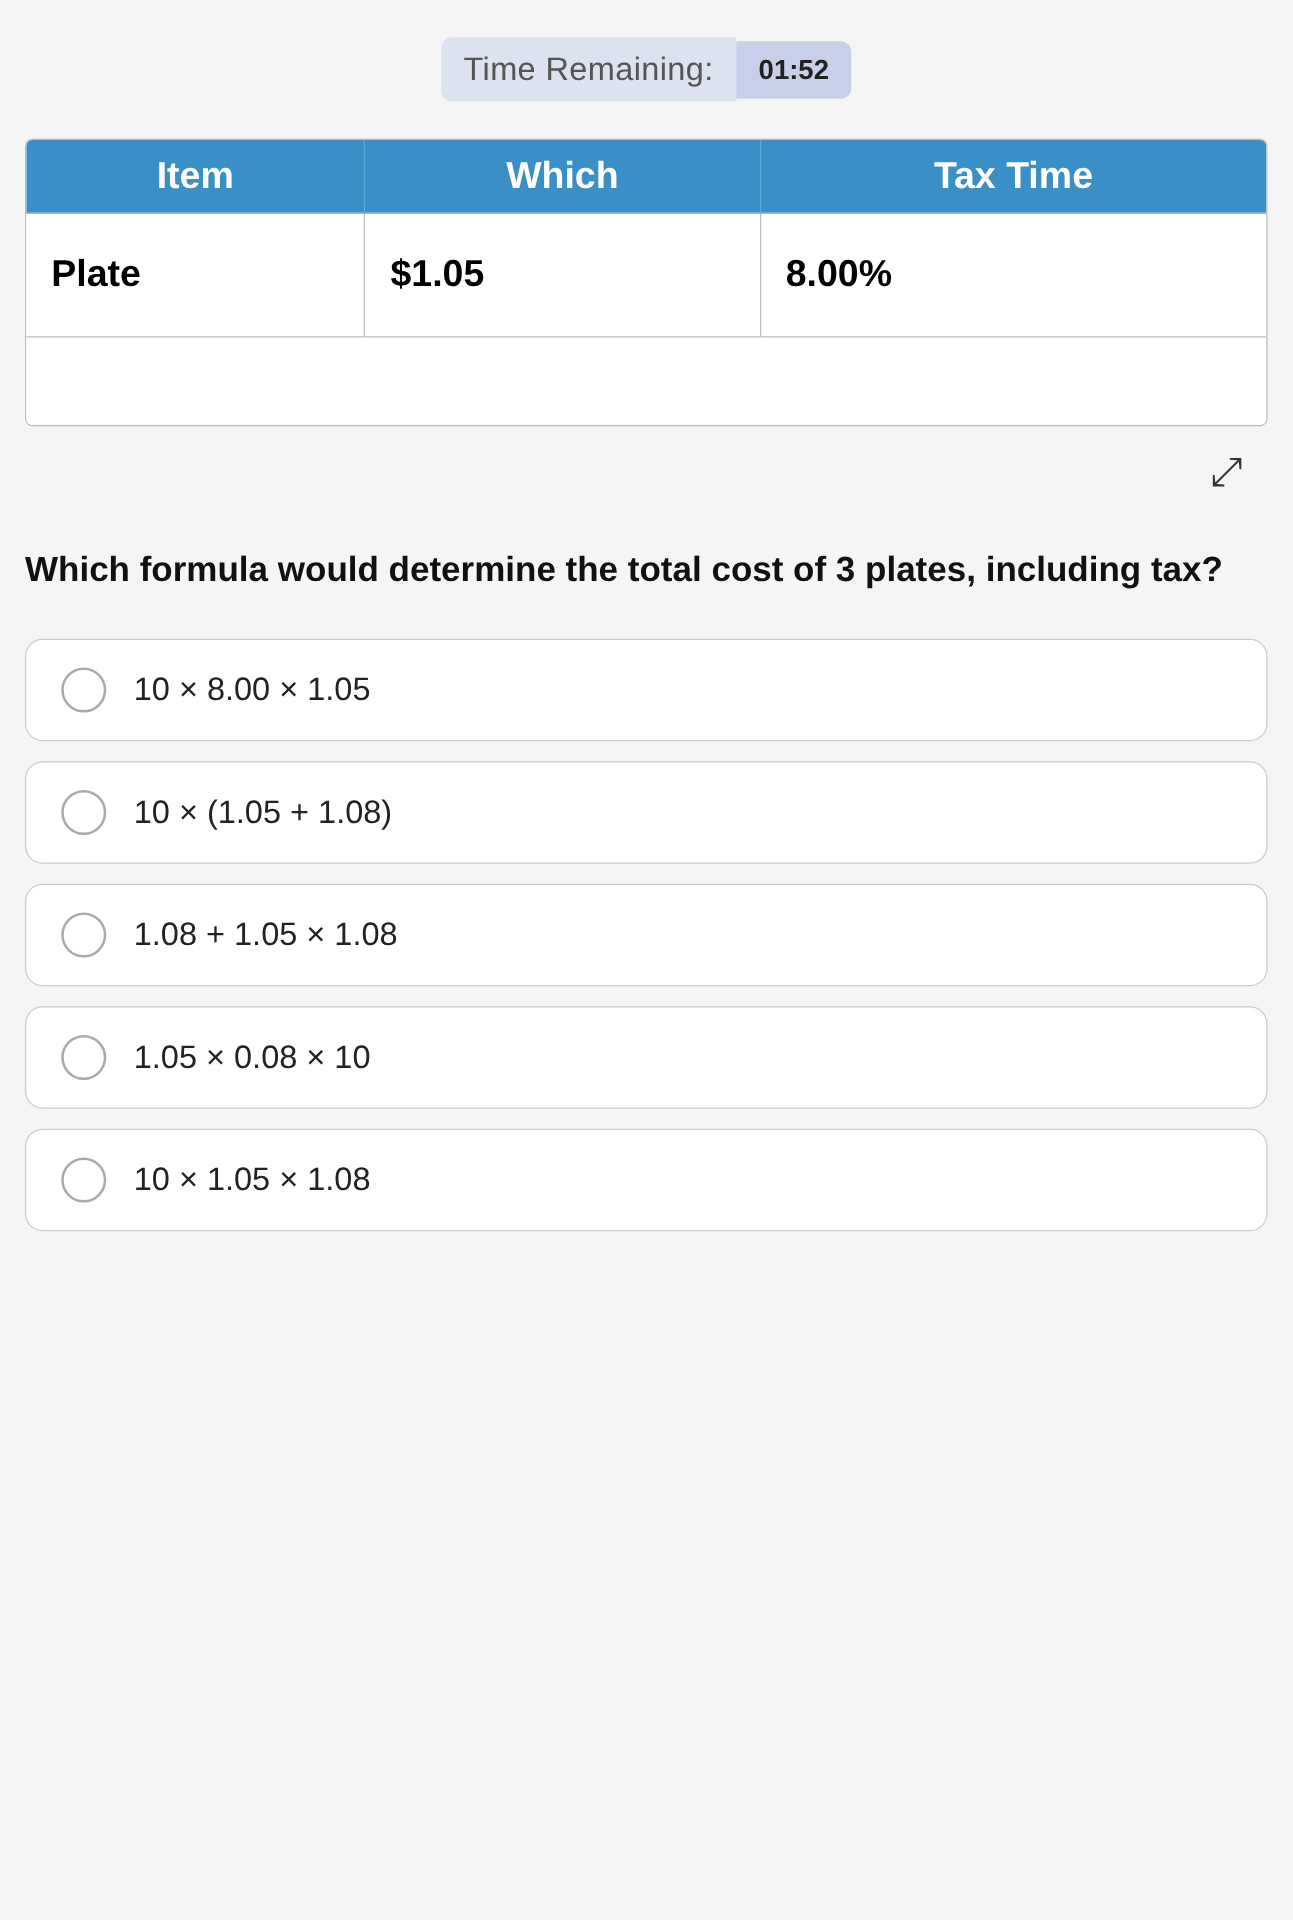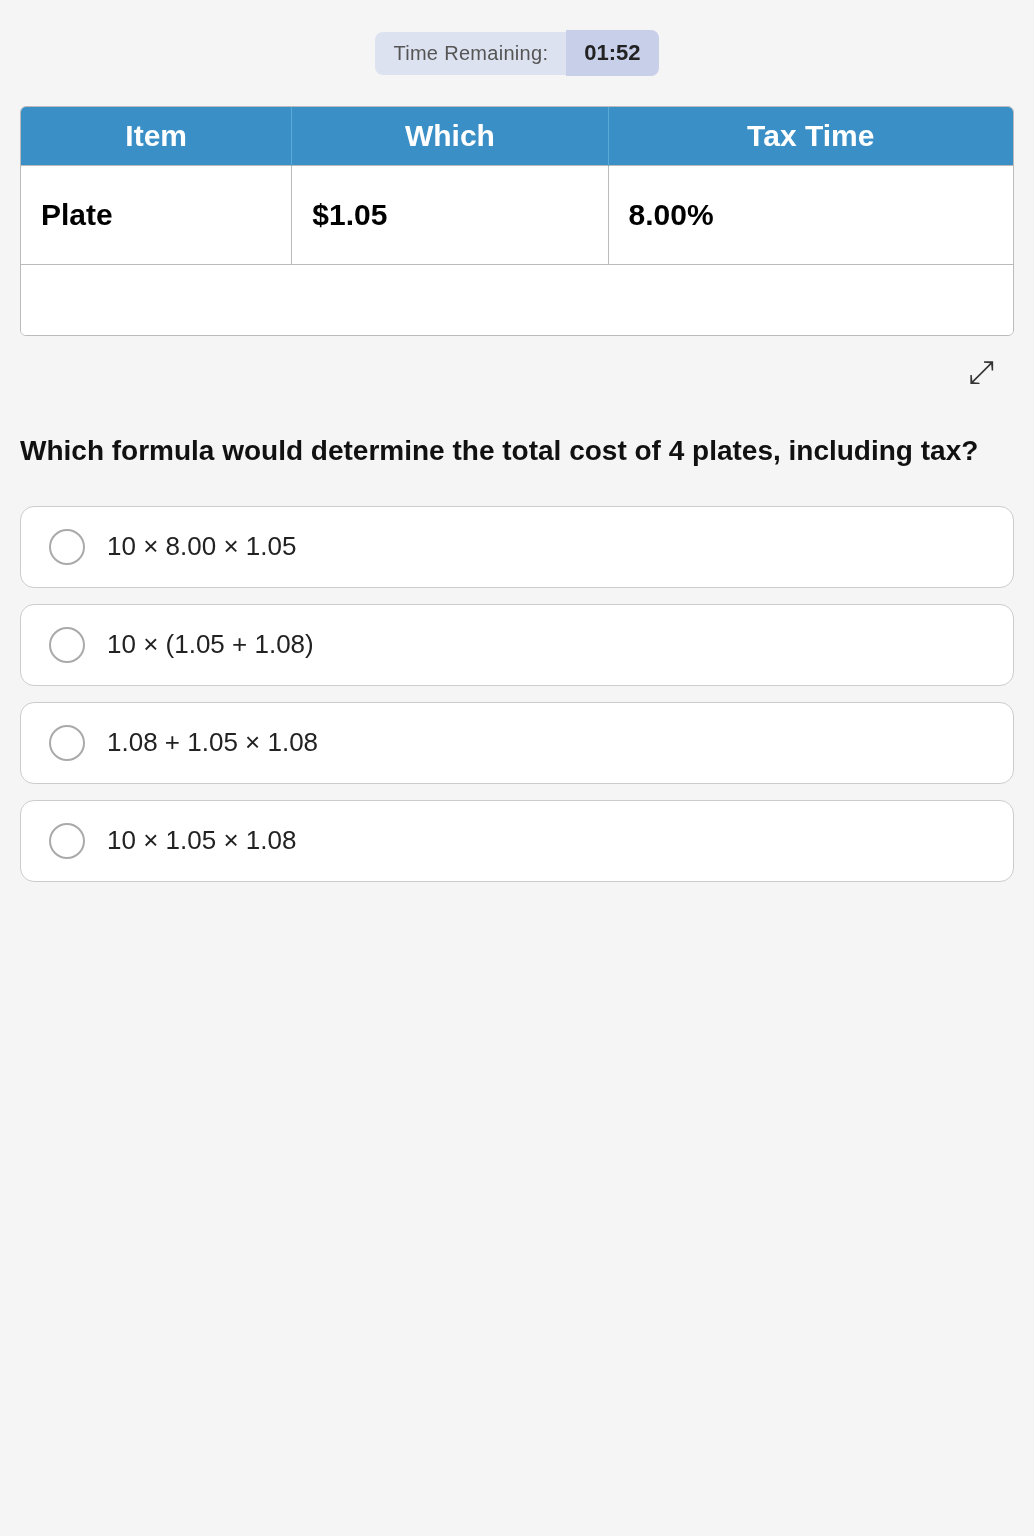--- a/index.html
+++ b/index.html
@@ -23,21 +23,21 @@
       display: flex;
       align-items: center;
       margin-bottom: 30px;
       align-self: center;
     }
 
     .timer-label {
       background: #dde2f0;
       color: #555;
       padding: 10px 18px;
-      font-size: 20px;
+      font-size: 26px;
       border-radius: 8px 0 0 8px;
       letter-spacing: 0.3px;
     }
 
     .timer-value {
       background: #c8cfe8;
       color: #222;
       padding: 10px 18px;
       font-size: 22px;
       font-weight: 700;
@@ -184,38 +184,42 @@
       </tr>
     </tbody>
   </table>
 </div>
 
 <div class="expand-icon-row">
   <span class="expand-icon">⤢</span>
 </div>
 
 <div class="question-section">
-  <div class="question-text">Which formula would determine the total cost of 4 plates, including tax?</div>
+  <div class="question-text">Which formula would determine the total cost of 3 plates, including tax?</div>
 
   <div class="options-list">
 
     <div class="option-item">
       <div class="radio-circle"></div>
       <span class="option-label">10 × 8.00 × 1.05</span>
     </div>
 
     <div class="option-item">
       <div class="radio-circle"></div>
       <span class="option-label">10 × (1.05 + 1.08)</span>
     </div>
 
     <div class="option-item">
       <div class="radio-circle"></div>
       <span class="option-label">1.08 + 1.05 × 1.08</span>
     </div>
 
+    <div class="option-item">
+      <div class="radio-circle"></div>
+      <span class="option-label">1.05 × 0.08 × 10</span>
+    </div>
 
     <div class="option-item">
       <div class="radio-circle"></div>
       <span class="option-label">10 × 1.05 × 1.08</span>
     </div>
   </div>
 </div>
 
 </body></html>

